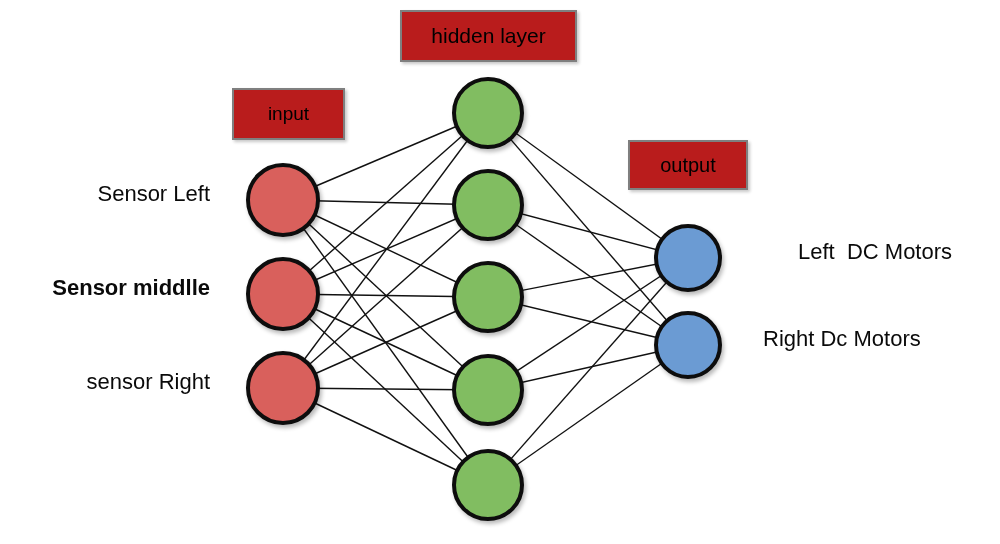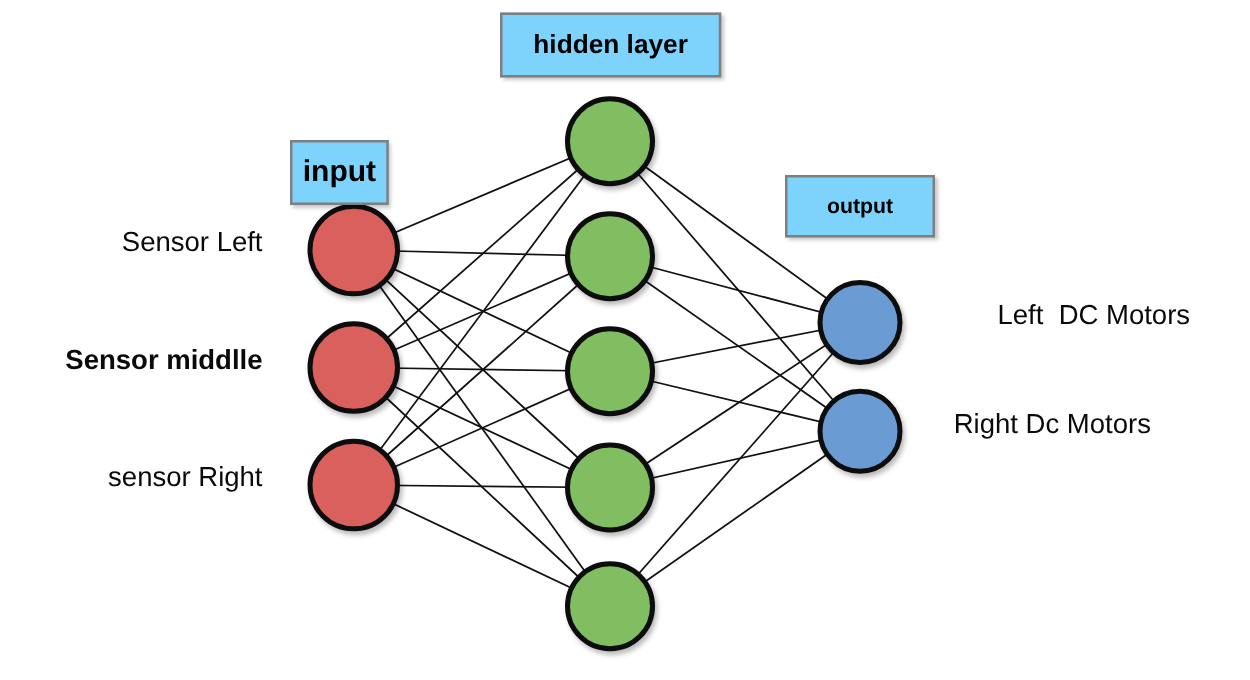--- a/index.html
+++ b/index.html
@@ -35,26 +35,26 @@
   .node {
     position: absolute;
     border-radius: 50%;
     border: 4px solid #0d0d0d;
     box-sizing: border-box;
     box-shadow: 2px 3px 4px rgba(0,0,0,0.28);
   }
   .layer-tag {
     position: absolute;
     border: 2px solid #7f7f7f;
-    background: #7dd3fc;
+    background: #b91c1c;
     box-sizing: border-box;
     display: flex;
     align-items: center;
     justify-content: center;
-    font-weight: bold;
+    font-weight: normal;
     color: #000000;
     box-shadow: 2px 2px 3px rgba(0,0,0,0.22);
   }
   .io-label {
     position: absolute;
     color: #0a0a0a;
     font-size: 22px;
     line-height: 1;
     white-space: pre;
   }
@@ -105,27 +105,27 @@
       <div class="node" style="left: 452px; top: 77px; width: 72px; height: 72px; background: rgb(129, 189, 97); border-color: rgb(13, 13, 13);"></div>
       <div class="node" style="left: 452px; top: 169px; width: 72px; height: 72px; background: rgb(129, 189, 97); border-color: rgb(13, 13, 13);"></div>
       <div class="node" style="left: 452px; top: 261px; width: 72px; height: 72px; background: rgb(129, 189, 97); border-color: rgb(13, 13, 13);"></div>
       <div class="node" style="left: 452px; top: 354px; width: 72px; height: 72px; background: rgb(129, 189, 97); border-color: rgb(13, 13, 13);"></div>
       <div class="node" style="left: 452px; top: 449px; width: 72px; height: 72px; background: rgb(129, 189, 97); border-color: rgb(13, 13, 13);"></div>
       <div class="node" style="left: 654px; top: 224px; width: 68px; height: 68px; background: rgb(107, 155, 211); border-color: rgb(13, 13, 13);"></div>
       <div class="node" style="left: 654px; top: 311px; width: 68px; height: 68px; background: rgb(107, 155, 211); border-color: rgb(13, 13, 13);"></div>
     </div>
 
   <div id="tags">
-      <div class="layer-tag" style="left: 232px; top: 112px; width: 79px; height: 52px; font-size: 24px;">
+      <div class="layer-tag" style="left: 232px; top: 88px; width: 113px; height: 52px; font-size: 19px;">
         <span>input</span>
       </div>
       <div class="layer-tag" style="left: 400px; top: 10px; width: 177px; height: 52px; font-size: 21px;">
         <span>hidden layer</span>
       </div>
-      <div class="layer-tag" style="left: 628px; top: 140px; width: 120px; height: 50px; font-size: 17px;">
+      <div class="layer-tag" style="left: 628px; top: 140px; width: 120px; height: 50px; font-size: 20px;">
         <span>output</span>
       </div>
     </div>
 
   <div id="side-labels">
       <div class="io-label left" style="right: 790px; top: 183px;">Sensor Left</div>
       <div class="io-label left" style="right: 790px; top: 277px; font-weight: bold;">Sensor middlle</div>
       <div class="io-label left" style="right: 790px; top: 371px;">sensor Right</div>
       <div class="io-label right" style="left: 770px; top: 241px; margin-left: 28px;">Left  DC Motors</div>
       <div class="io-label right" style="left: 763px; top: 328px; text-align: center;">Right Dc Motors</div>

